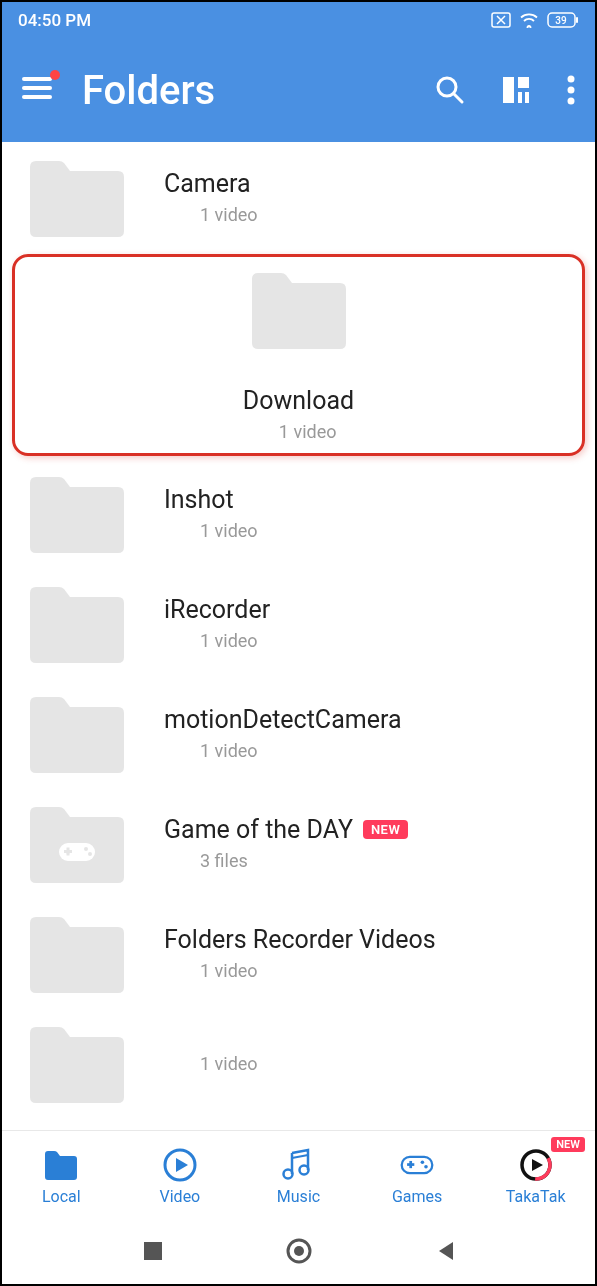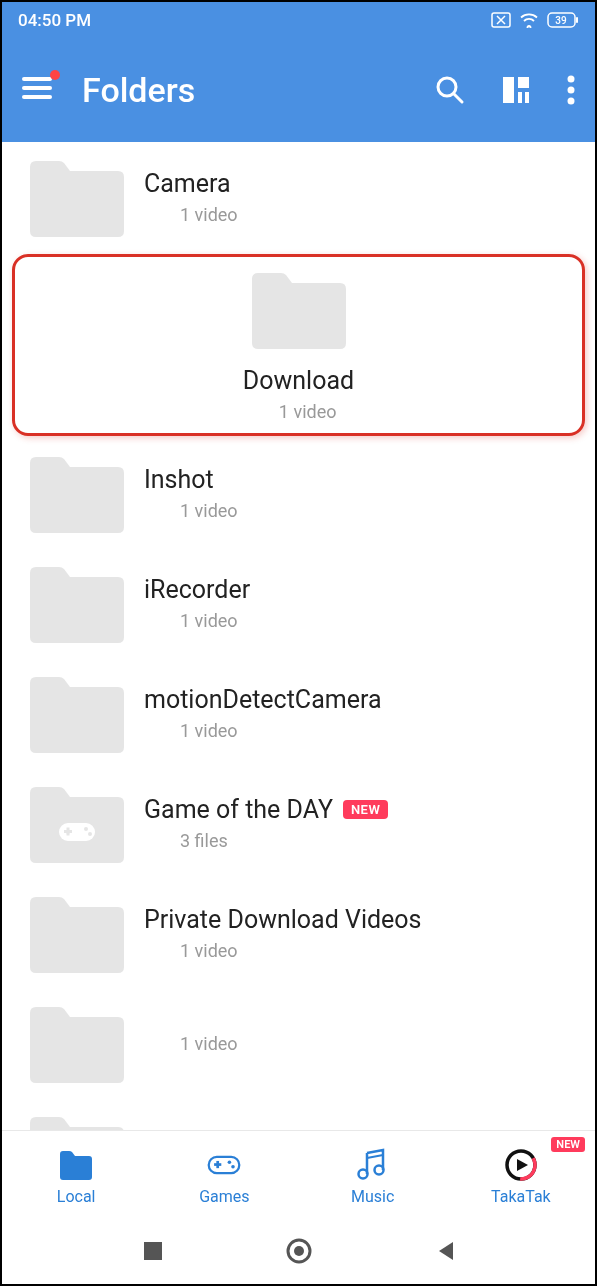--- a/index.html
+++ b/index.html
@@ -5,25 +5,25 @@
 * { margin: 0; padding: 0; box-sizing: border-box; font-family: -apple-system, BlinkMacSystemFont, 'Segoe UI', Roboto, sans-serif; }
 body { width: 597px; height: 1286px; border: 2px solid #000; background: #fff; display: flex; flex-direction: column; overflow: hidden; }
 
 .status-bar { background: #4A90E2; color: #fff; height: 36px; display: flex; align-items: center; justify-content: space-between; padding: 0 16px; font-size: 17px; font-weight: 500; }
 .status-icons { display: flex; align-items: center; gap: 8px; }
 .status-icons svg { fill: #fff; }
 
 .app-bar { background: #4A90E2; height: 104px; display: flex; align-items: center; padding: 0 20px; color: #fff; }
 .menu-wrap { position: relative; }
 .red-dot { position: absolute; top: -6px; right: -8px; width: 10px; height: 10px; background: #FF4444; border-radius: 50%; }
-.app-title { font-size: 34px; font-weight: 500; margin-left: 30px; flex: 1; }
+.app-title { font-size: 40px; font-weight: 500; margin-left: 30px; flex: 1; }
 .app-actions { display: flex; align-items: center; gap: 36px; }
 
 .folder-list { flex: 1; overflow: hidden; background: #fff; }
-.folder-item { display: flex; align-items: center; padding: 14px 24px; gap: 16px; }
+.folder-item { display: flex; align-items: center; padding: 14px 24px; gap: 36px; }
 .folder-icon-box { width: 102px; height: 82px; display: flex; align-items: center; justify-content: center; flex-shrink: 0; }
 .folder-icon { width: 102px; height: 80px; }
 .folder-text { display: flex; flex-direction: column; gap: 6px; }
 .folder-name { font-size: 25px; color: #222; font-weight: 400; }
 .folder-count { font-size: 18px; color: #999; margin-left: 36px; }
 .folder-name-row { display: flex; align-items: center; gap: 10px; }
 .new-badge { background: #FF3B5C; color: #fff; font-size: 13px; font-weight: 600; padding: 2px 8px; border-radius: 4px; letter-spacing: 0.5px; }
 
 .highlighted { border: 3px solid #D93025; border-radius: 16px; margin: 2px 10px; padding: 11px 14px; box-shadow: 2px 2px 6px rgba(217,48,37,0.25); flex-direction: column; }
 
@@ -180,21 +180,21 @@
     </div>
     </div>
     <div class="folder-item">
     <div class="folder-icon-box">
         <svg class="folder-icon" viewBox="0 0 102 80">
           <path d="M4 14 L4 74 Q4 80 10 80 L92 80 Q98 80 98 74 L98 20 Q98 14 92 14 L44 14 L38 6 Q36 4 33 4 L10 4 Q4 4 4 10 Z" fill="#E5E5E5"></path>
         </svg>
       </div>
     <div class="folder-text">
       <div class="folder-name-row">
-        <span class="folder-name">Private Download Videos</span>
+        <span class="folder-name">Folders Recorder Videos</span>
 
       </div>
       <span class="folder-count">1 video</span>
     </div>
     </div>
     <div class="folder-item">
     <div class="folder-icon-box">
         <svg class="folder-icon" viewBox="0 0 102 80">
           <path d="M4 14 L4 74 Q4 80 10 80 L92 80 Q98 80 98 74 L98 20 Q98 14 92 14 L44 14 L38 6 Q36 4 33 4 L10 4 Q4 4 4 10 Z" fill="#E5E5E5"></path>
         </svg>
@@ -221,45 +221,55 @@
 
 <div class="bottom-nav" id="bottom-nav">
     <div class="nav-item">
 
     <div class="nav-icon">
         <svg width="36" height="32" viewBox="0 0 36 32">
           <path d="M2 6 L2 28 Q2 31 5 31 L31 31 Q34 31 34 28 L34 10 Q34 7 31 7 L17 7 L14 3 Q13 2 11 2 L5 2 Q2 2 2 5 Z" fill="#2A7FD6"></path>
         </svg>
       </div>
     <span class="nav-label">Local</span>
+    </div>
+    <div class="nav-item">
+
+    <div class="nav-icon">
+        <svg width="36" height="36" viewBox="0 0 36 36">
+          <circle cx="18" cy="18" r="15" fill="none" stroke="#2A7FD6" stroke-width="3"></circle>
+          <path d="M14 11 L26 18 L14 25 Z" fill="#2A7FD6"></path>
+        </svg>
+      </div>
+    <span class="nav-label">Video</span>
+    </div>
+    <div class="nav-item">
+
+    <div class="nav-icon">
+        <svg width="34" height="34" viewBox="0 0 34 34">
+          <path d="M11 5 L27 2 L27 22 M11 5 L11 26" fill="none" stroke="#2A7FD6" stroke-width="2.5"></path>
+          <circle cx="7" cy="26" r="4.5" fill="none" stroke="#2A7FD6" stroke-width="2.5"></circle>
+          <circle cx="23" cy="22" r="4.5" fill="none" stroke="#2A7FD6" stroke-width="2.5"></circle>
+          <path d="M11 10 L27 7" stroke="#2A7FD6" stroke-width="2"></path>
+        </svg>
+      </div>
+    <span class="nav-label">Music</span>
     </div>
     <div class="nav-item">
 
     <div class="nav-icon">
         <svg width="40" height="30" viewBox="0 0 40 30">
           <rect x="3" y="6" width="34" height="18" rx="9" fill="none" stroke="#2A7FD6" stroke-width="2.5"></rect>
           <rect x="9" y="13" width="8" height="3" fill="#2A7FD6"></rect>
           <rect x="11.5" y="10.5" width="3" height="8" fill="#2A7FD6"></rect>
           <circle cx="26" cy="12" r="2" fill="#2A7FD6"></circle>
           <circle cx="30" cy="17" r="2" fill="#2A7FD6"></circle>
         </svg>
       </div>
     <span class="nav-label">Games</span>
-    </div>
-    <div class="nav-item">
-
-    <div class="nav-icon">
-        <svg width="34" height="34" viewBox="0 0 34 34">
-          <path d="M11 5 L27 2 L27 22 M11 5 L11 26" fill="none" stroke="#2A7FD6" stroke-width="2.5"></path>
-          <circle cx="7" cy="26" r="4.5" fill="none" stroke="#2A7FD6" stroke-width="2.5"></circle>
-          <circle cx="23" cy="22" r="4.5" fill="none" stroke="#2A7FD6" stroke-width="2.5"></circle>
-          <path d="M11 10 L27 7" stroke="#2A7FD6" stroke-width="2"></path>
-        </svg>
-      </div>
-    <span class="nav-label">Music</span>
     </div>
     <div class="nav-item">
     <span class="nav-new-badge">NEW</span>
     <div class="nav-icon">
         <svg width="36" height="36" viewBox="0 0 36 36">
           <circle cx="18" cy="18" r="14" fill="none" stroke="#111" stroke-width="3.5"></circle>
           <circle cx="18" cy="18" r="14" fill="none" stroke="#FF3B5C" stroke-width="3.5" stroke-dasharray="30 60" transform="rotate(-30 18 18)"></circle>
           <path d="M14 12 L25 18 L14 24 Z" fill="#111"></path>
         </svg>
       </div>

